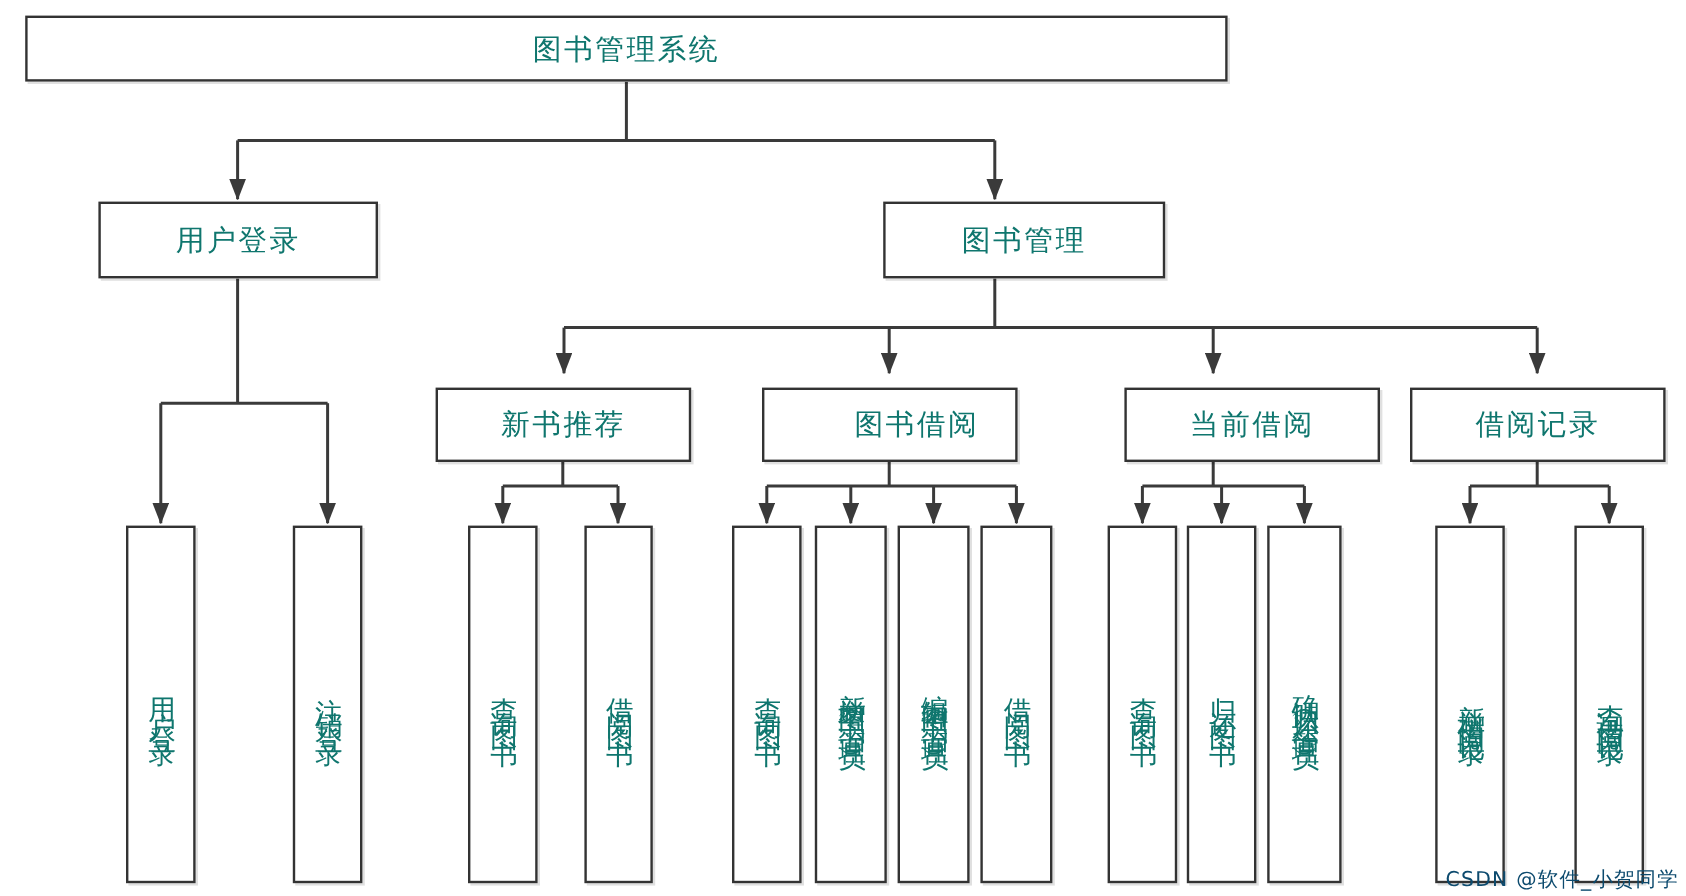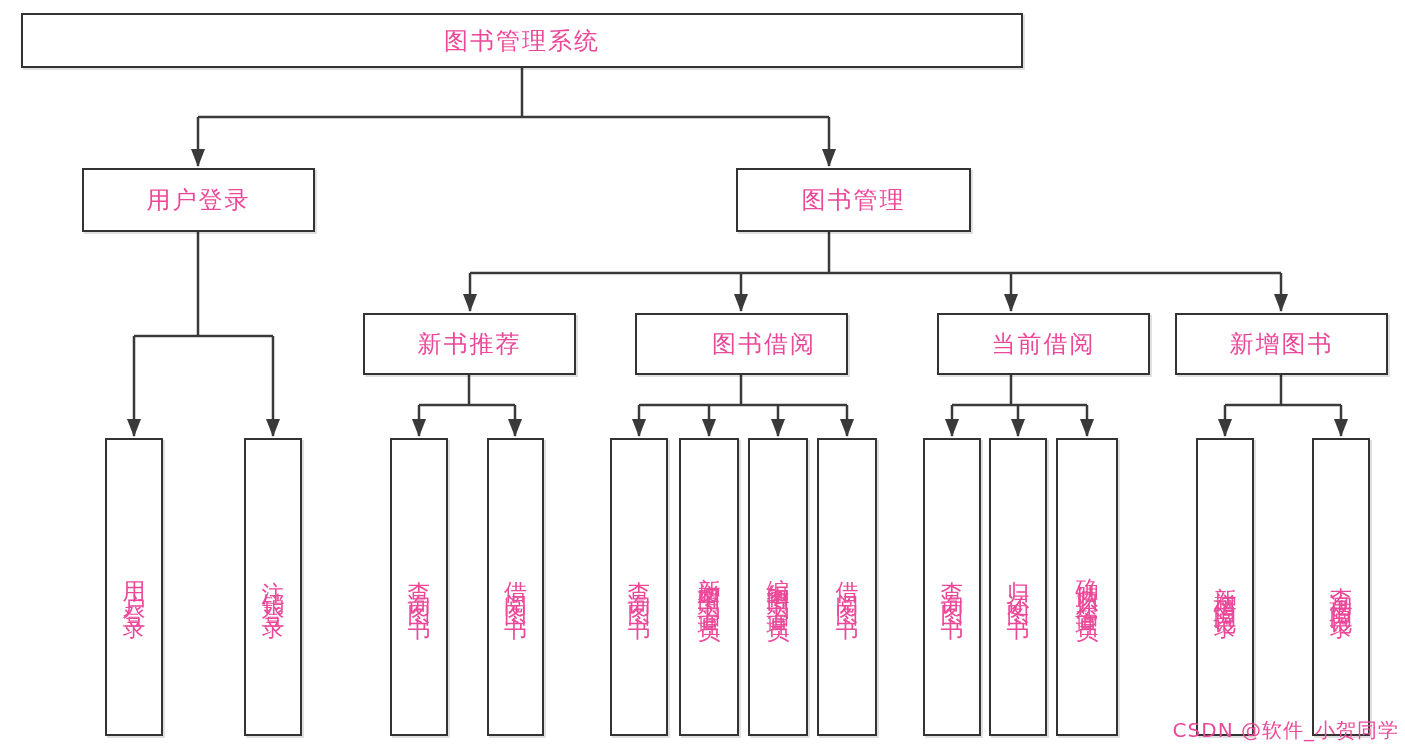--- a/index.html
+++ b/index.html
@@ -19,37 +19,37 @@
   }
   .box {
     position: absolute;
     box-sizing: border-box;
     background: #ffffff;
     border: 2px solid #333333;
     box-shadow: 2px 2px 0 rgba(0,0,0,0.12);
     display: flex;
     align-items: center;
     justify-content: center;
-    color: #ec4899;
+    color: #0f766e;
   }
   .h-box { font-size: 24px; letter-spacing: 2px; white-space: nowrap; }
   .v-box .label {
     writing-mode: vertical-rl;
     text-orientation: mixed;
     font-size: 23px;
     line-height: 1;
     letter-spacing: 6px;
     white-space: nowrap;
   }
   .v-box .label.v-short { letter-spacing: 12px; }
   
   .n-root   { left: 21px;   top: 13px;  width: 1002px; height: 55px; }
   .n-login  { left: 82px;   top: 168px; width: 233px;  height: 64px; }
   .n-mgmt   { left: 736px;  top: 168px; width: 235px;  height: 64px; }
-  .l3       { top: 313px; height: 62px; width: 213px; }
+  .l3       { top: 323px; height: 62px; width: 213px; }
   .n-rec    { left: 363px; }
   .n-borrow { left: 635px; padding-left: 45px; }
   .n-cur    { left: 905px; margin-left: 32px; }
   .n-rec2   { left: 1175px; }
   .leaf     { top: 438px; height: 298px; }
   .lf-a1 { left: 105px;  width: 58px; }
   .lf-a2 { left: 244px;  width: 58px; }
   .lf-b1 { left: 390px;  width: 58px; }
   .lf-b2 { left: 487px;  width: 57px; }
   .lf-c1 { left: 610px;  width: 58px; }
@@ -58,22 +58,22 @@
   .lf-c4 { left: 817px;  width: 60px; }
   .lf-d1 { left: 923px;  width: 58px; }
   .lf-d2 { left: 989px;  width: 58px; }
   .lf-d3 { left: 1056px; width: 62px; }
   .lf-e1 { left: 1196px; width: 58px; }
   .lf-e2 { left: 1312px; width: 58px; }
   #watermark {
     position: absolute;
     right: 6px;
     bottom: 3px;
-    font-size: 20px;
-    color: #ec4899;
+    font-size: 17px;
+    color: #0c4a6e;
     letter-spacing: 1px;
     z-index: 10;
     white-space: nowrap;
   }
 </style>
 </head>
 <body>
 
 <div id="canvas">
 
@@ -141,21 +141,21 @@
   <div class="box h-box l3 n-rec">
     <span class="label">新书推荐</span>
   </div>
   <div class="box h-box l3 n-borrow">
     <span class="label">图书借阅</span>
   </div>
   <div class="box h-box l3 n-cur">
     <span class="label">当前借阅</span>
   </div>
   <div class="box h-box l3 n-rec2">
-    <span class="label">新增图书</span>
+    <span class="label">借阅记录</span>
   </div>
 
   <div class="box v-box leaf lf-a1">
     <span class="label v-short">用户登录</span>
   </div>
   <div class="box v-box leaf lf-a2">
     <span class="label v-short">注销登录</span>
   </div>
 
   <div class="box v-box leaf lf-b1">

